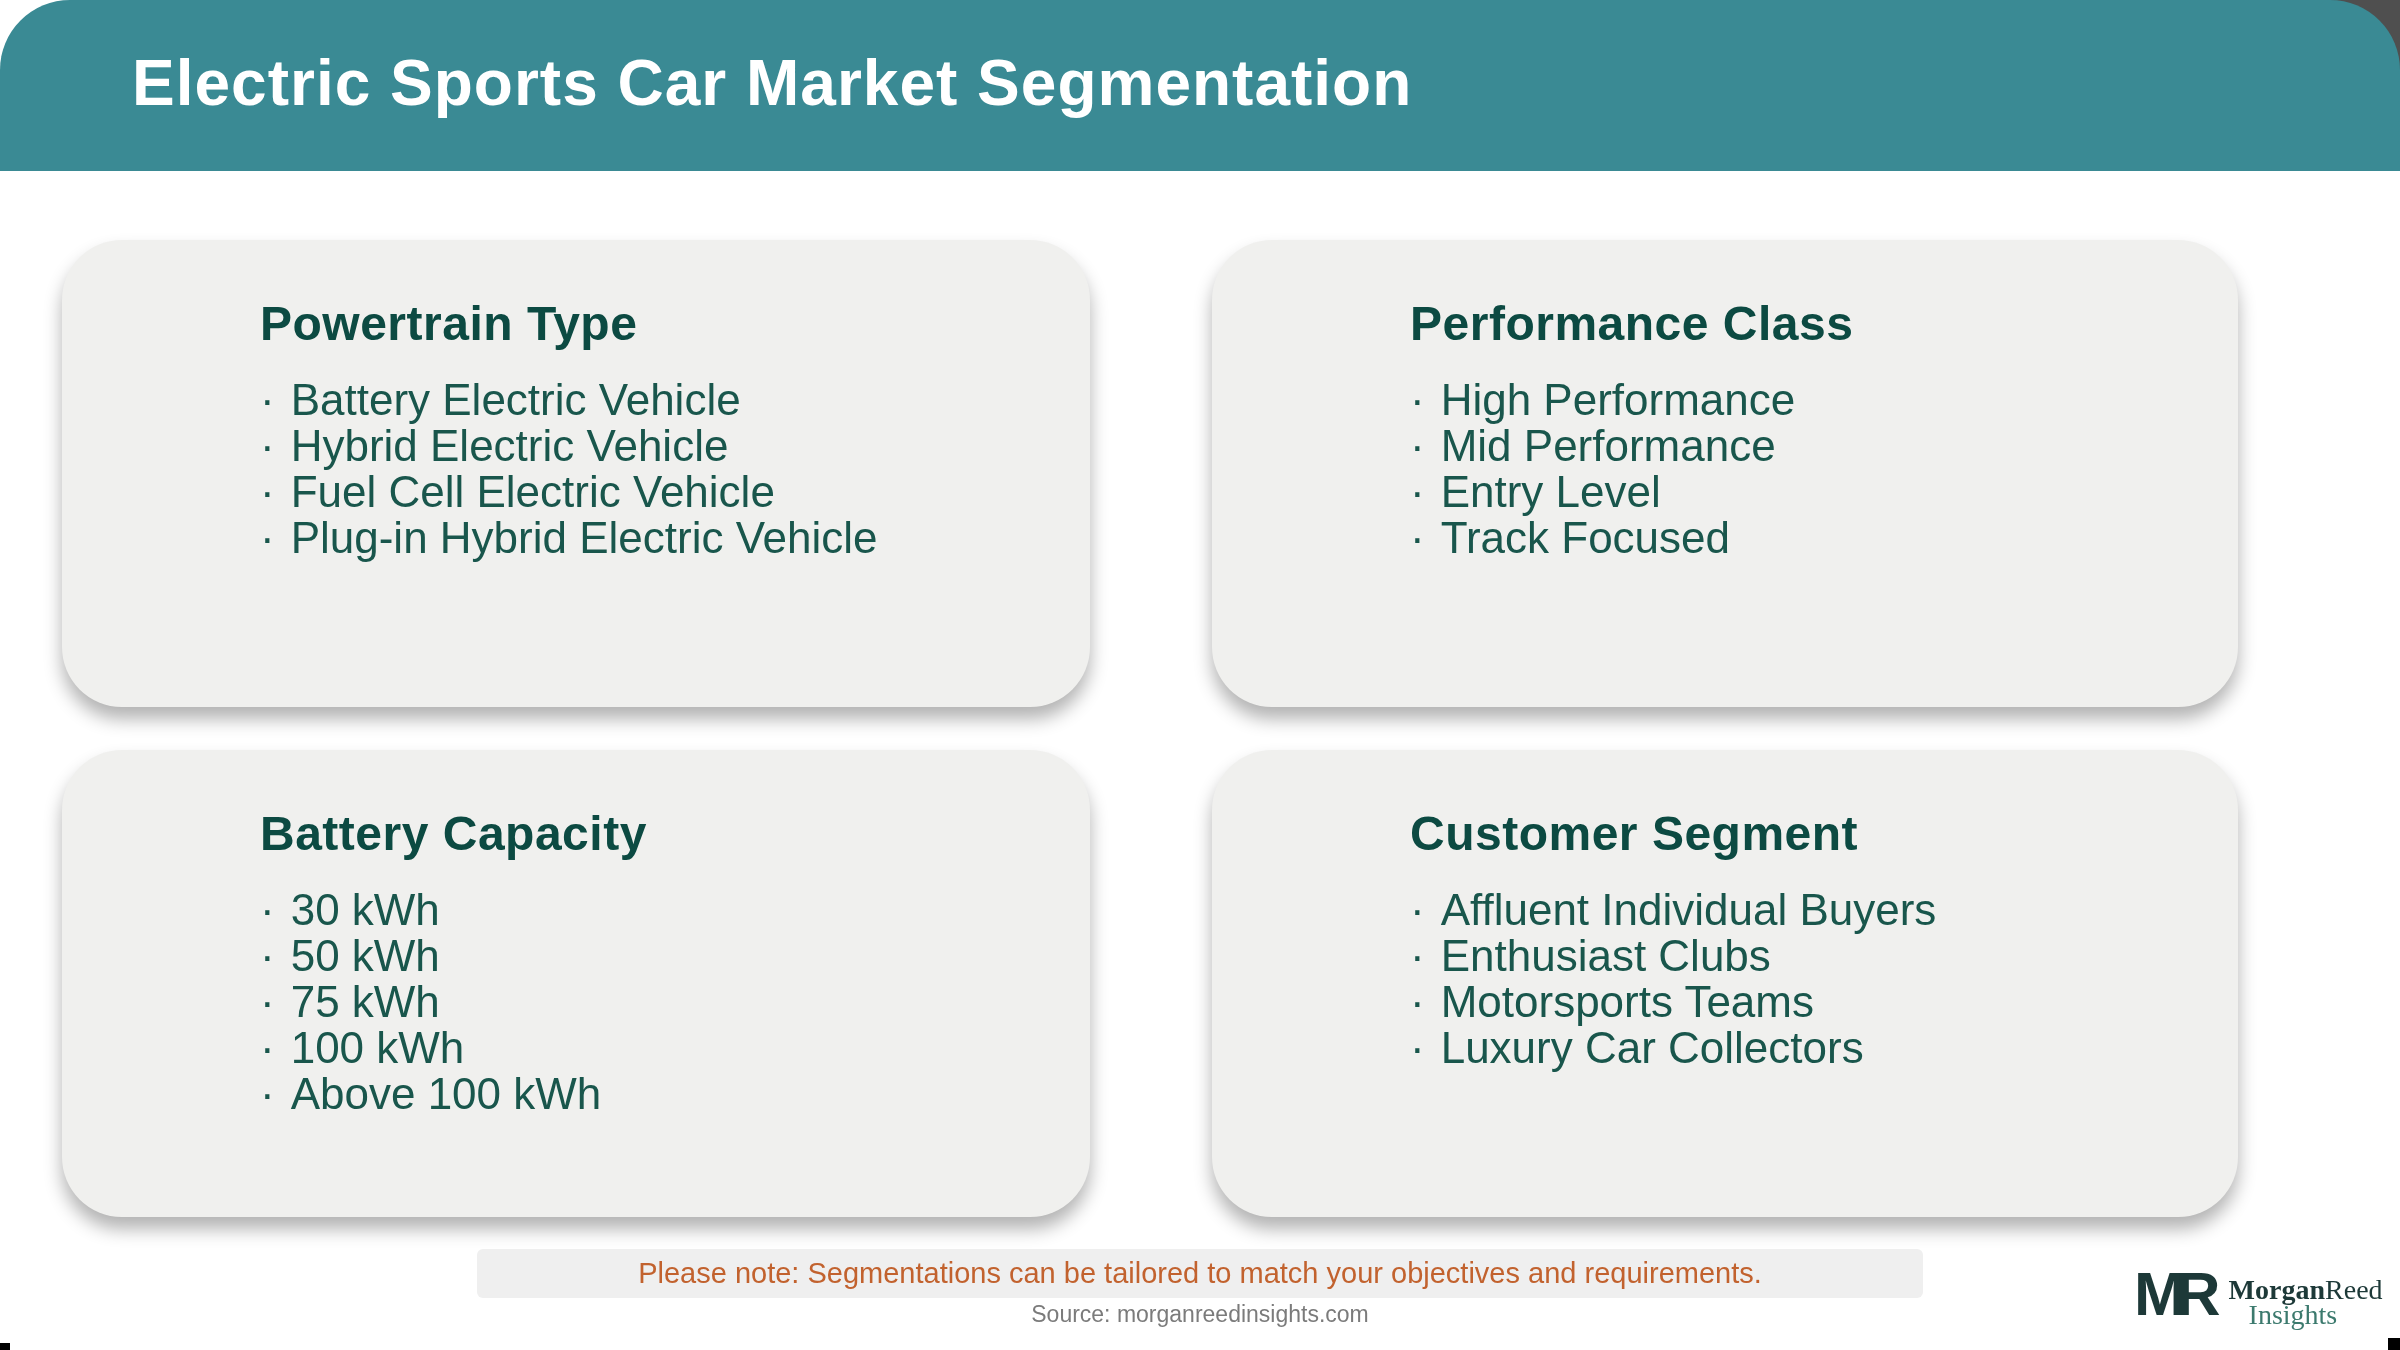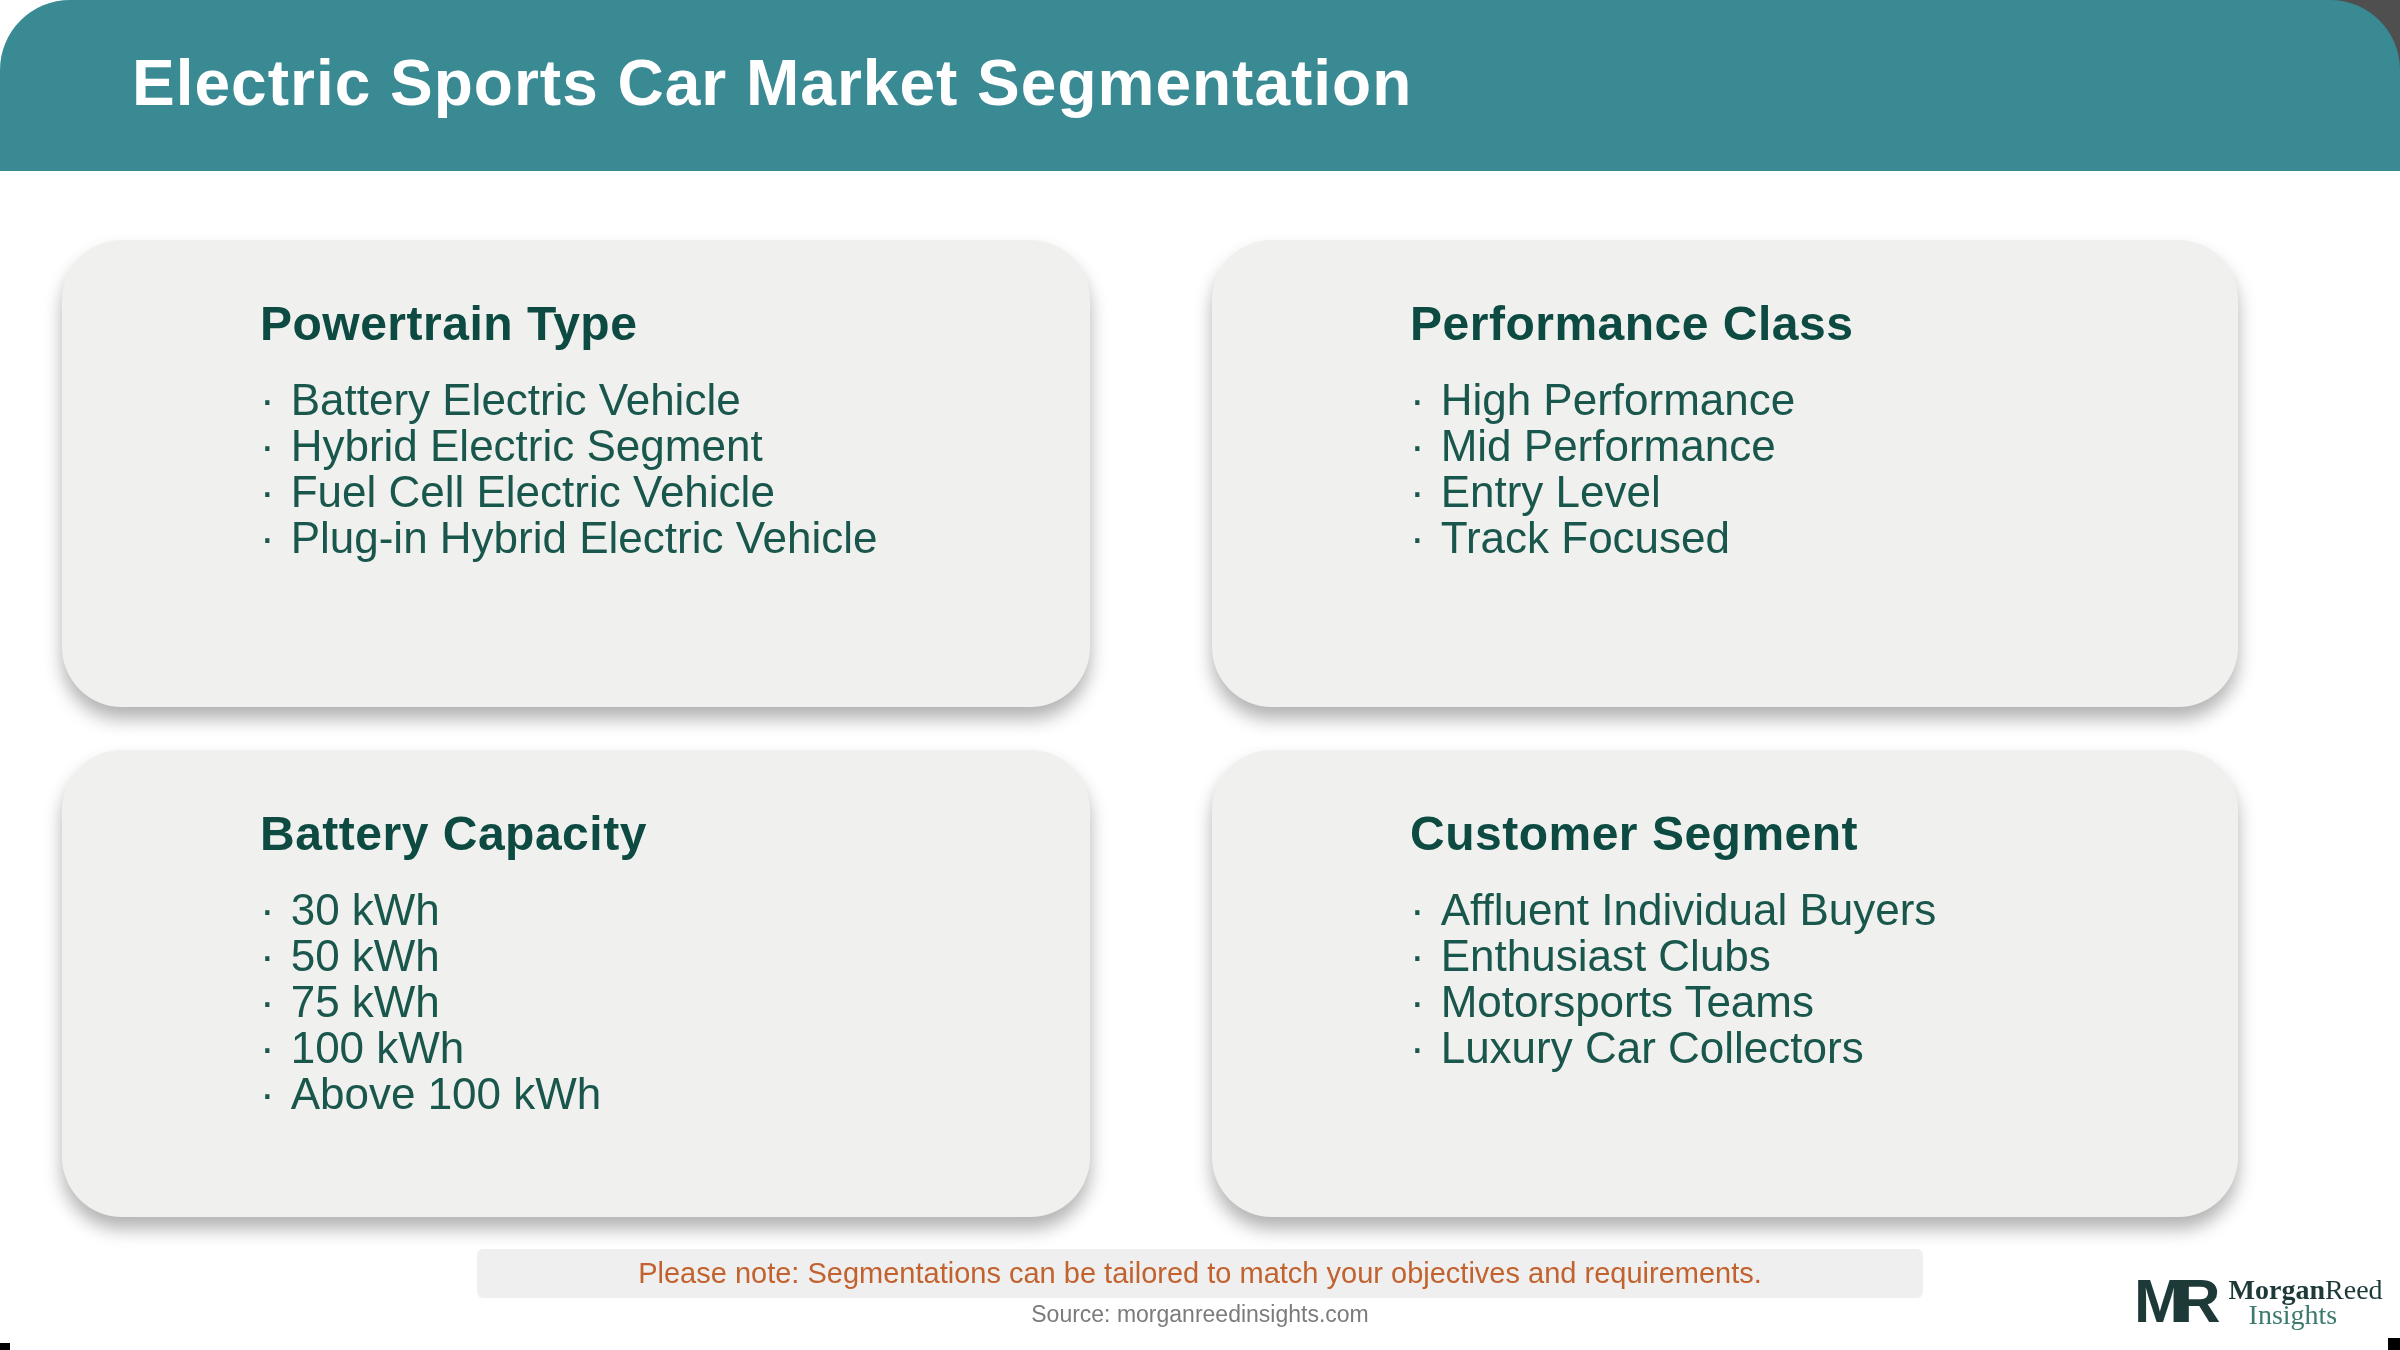--- a/index.html
+++ b/index.html
@@ -51,21 +51,21 @@
     top:1249px;width:1446px;height:49px;background:#efefef;border-radius:6px;
     display:flex;align-items:center;justify-content:center;z-index:1;
   }
   .note-bar span{color:#c2622e;font-size:29px;}
   .source-line{
     position:absolute;left:50%;transform:translateX(-50%);
     top:1301px;color:#7b7b7b;font-size:23px;z-index:1;white-space:nowrap;
   }
   .logo{
     position:absolute;left:2134px;top:1268px;z-index:1;
-    display:flex;align-items:flex-end;
+    display:flex;align-items:flex-start;
   }
   .logo .monogram{
     font-family:"Liberation Sans",sans-serif;font-weight:700;
     font-size:62px;line-height:52px;color:#1d3938;letter-spacing:-0.16em;
     margin-right:18px;
   }
   .logo .text{font-family:"Liberation Serif",serif;line-height:25px;}
   .logo .line1{font-size:28px;color:#1d3938;margin-top:9px;}
   .logo .line1 .bold{font-weight:700;}
   .logo .line2{font-size:28px;color:#3c7a6e;margin-left:20px;}
@@ -82,21 +82,21 @@
 
   <div class="header">
     <h1>Electric Sports Car Market Segmentation</h1>
   </div>
 
   <div class="cards-grid">
     <div class="card">
       <h2>Powertrain Type</h2>
       <ul>
           <li>Battery Electric Vehicle</li>
-          <li>Hybrid Electric Segment</li>
+          <li>Hybrid Electric Vehicle</li>
           <li>Fuel Cell Electric Vehicle</li>
           <li>Plug-in Hybrid Electric Vehicle</li>
         </ul>
     </div>
 
     <div class="card">
       <h2>Performance Class</h2>
       <ul>
           <li>High Performance</li>
           <li>Mid Performance</li>

